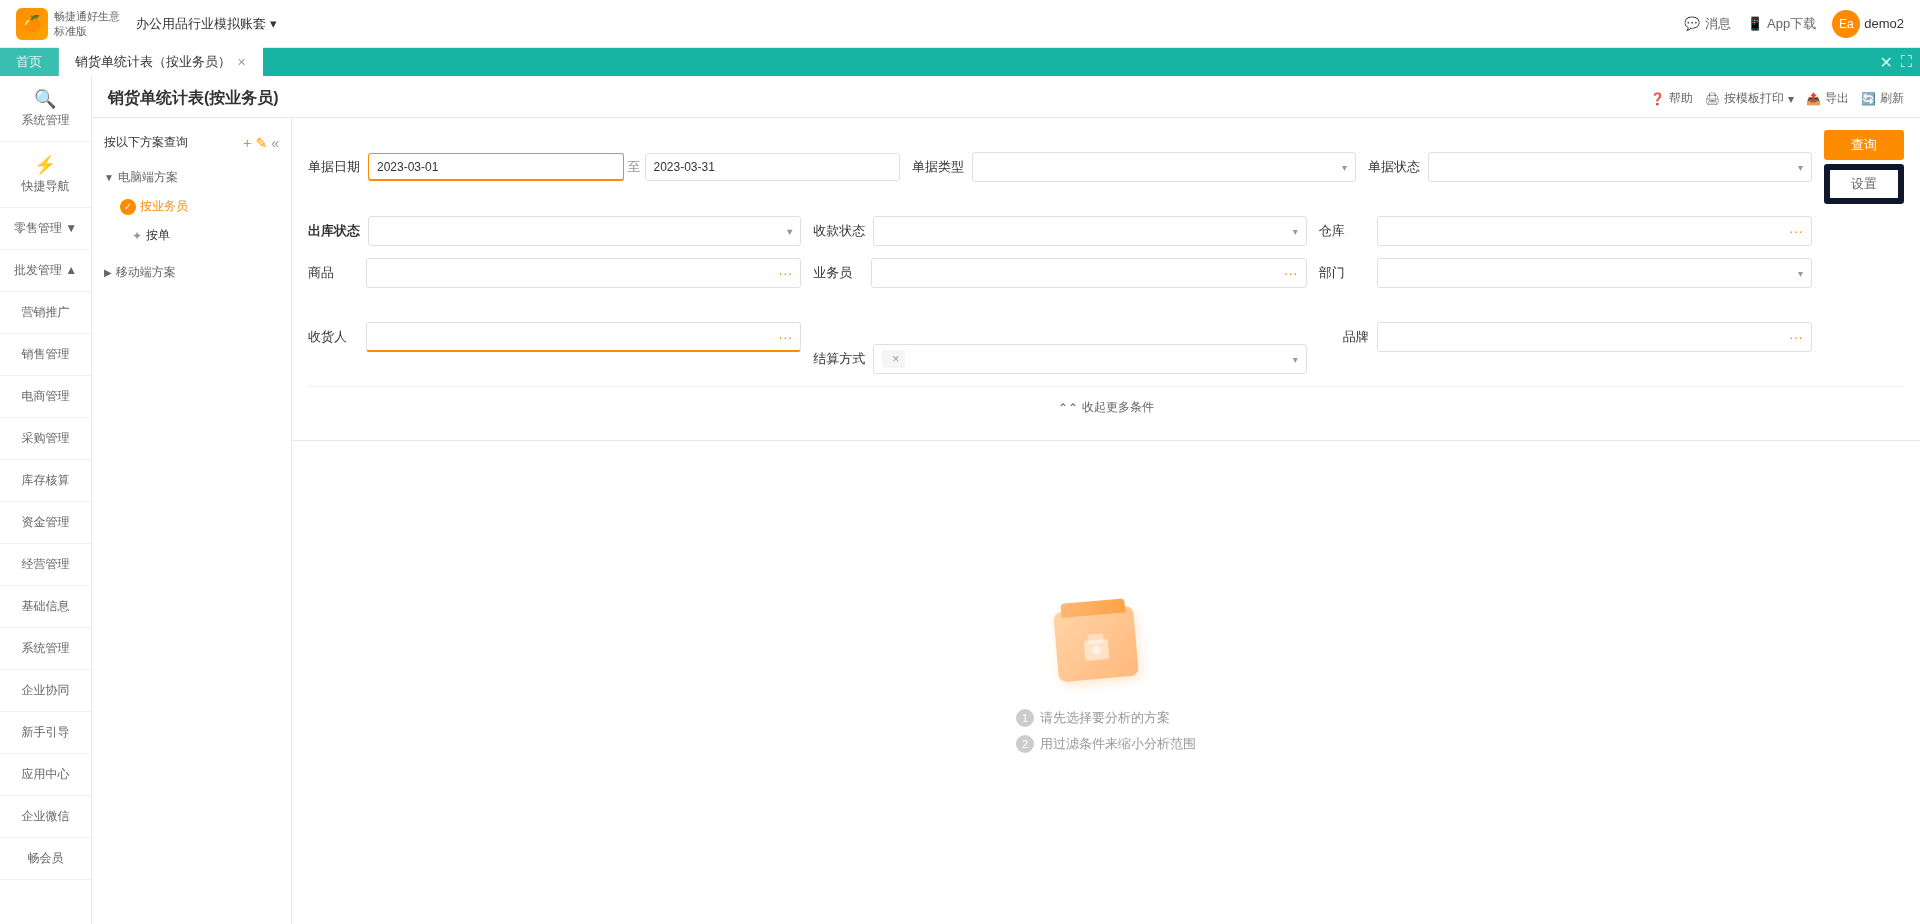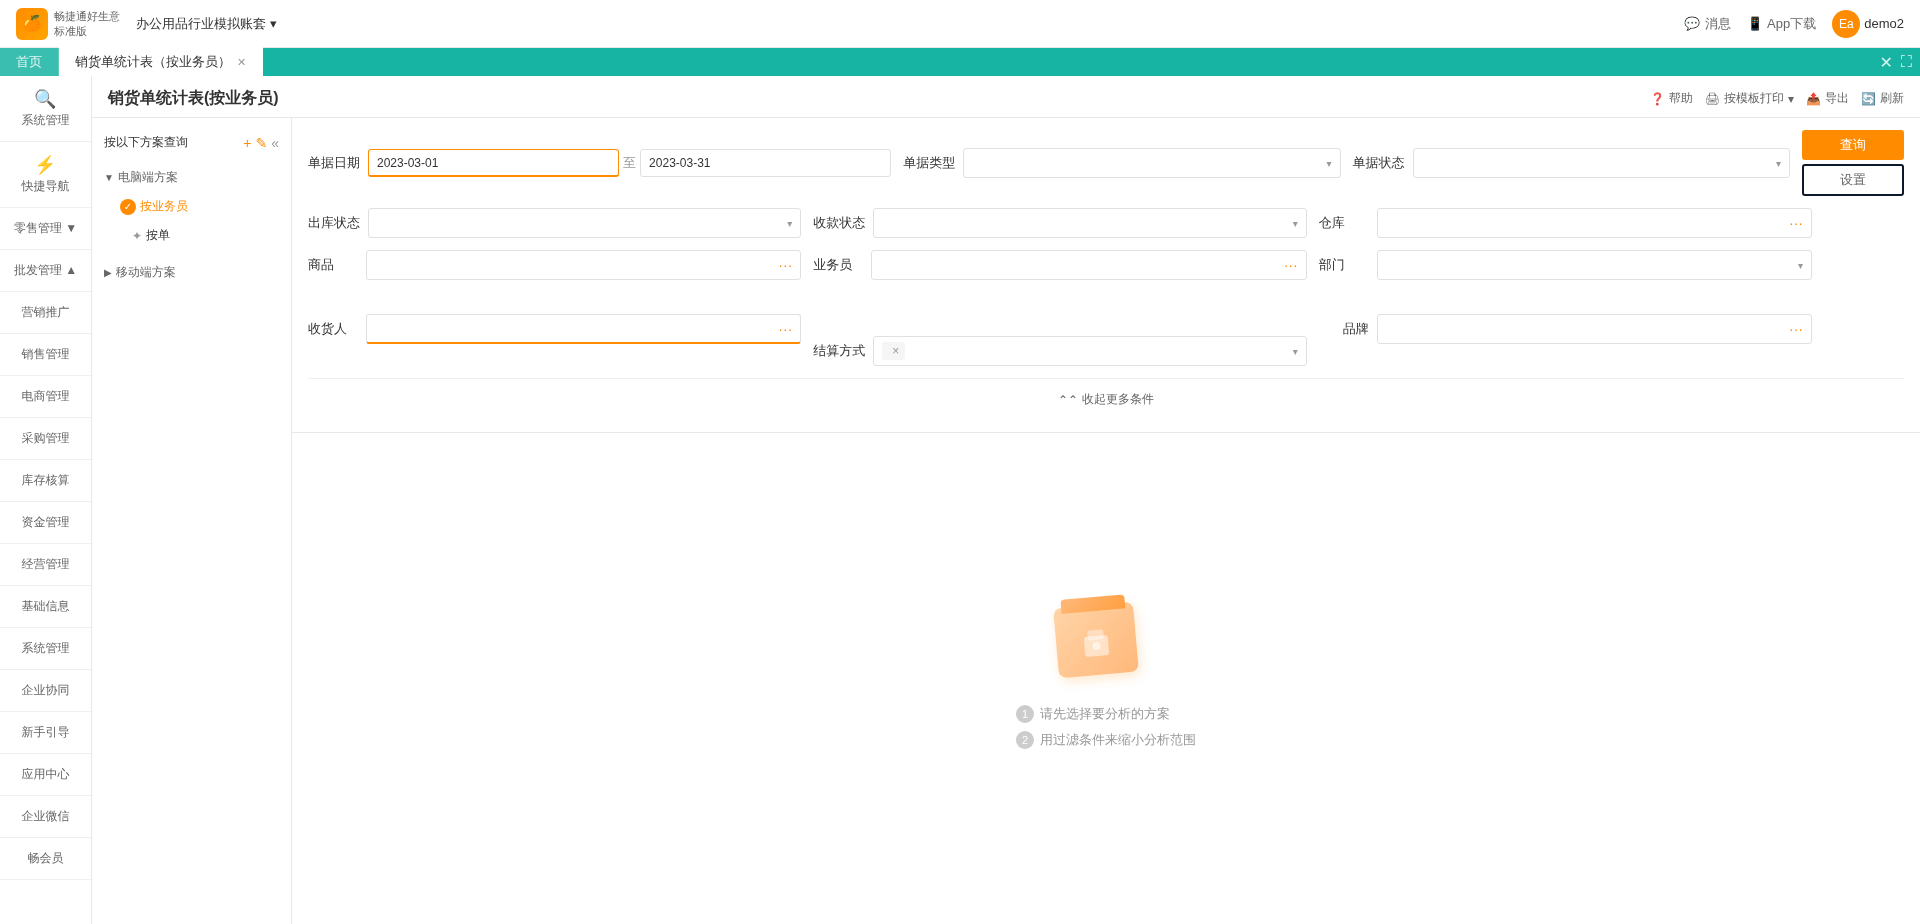--- a/index.html
+++ b/index.html
@@ -320,29 +320,29 @@
       padding: 6px 20px;
       font-size: 13px;
       cursor: pointer;
       display: block;
       width: 100%;
       margin-bottom: 4px;
     }
     .setting-btn {
       background: #fff;
       color: #666;
-      border: 2px solid #0f172a;
+      border: 6px solid #0f172a;
       border-radius: 3px;
       padding: 5px 20px;
       font-size: 13px;
       cursor: pointer;
       display: block;
       width: 100%;
     }
-    .query-btn-area { width: 102px; flex-shrink: 0; }
+    .query-btn-area { width: 80px; flex-shrink: 0; }
 
     .filter-section {
       background: #fff;
       border-bottom: 1px solid #e8e8e8;
     }
 
     .chevron { font-size: 10px; color: #999; }
   </style>
 </head>
 <body>
@@ -545,21 +545,21 @@
               </div>
             </div>
 
             <div class="query-btn-area">
               <button class="query-btn">查询</button>
               <button class="setting-btn">设置</button>
             </div>
           </div>
 
           <div class="filter-row">
-            <div class="filter-item" style="flex:1;">
+            <div class="filter-item" style="flex:1;font-weight:bold;">
               <span class="filter-label">出库状态</span>
               <div class="filter-control">
                 <span></span>
                 <span class="chevron">▾</span>
               </div>
             </div>
             <div class="filter-item" style="flex:1;">
               <span class="filter-label">收款状态</span>
               <div class="filter-control">
                 <span></span>

